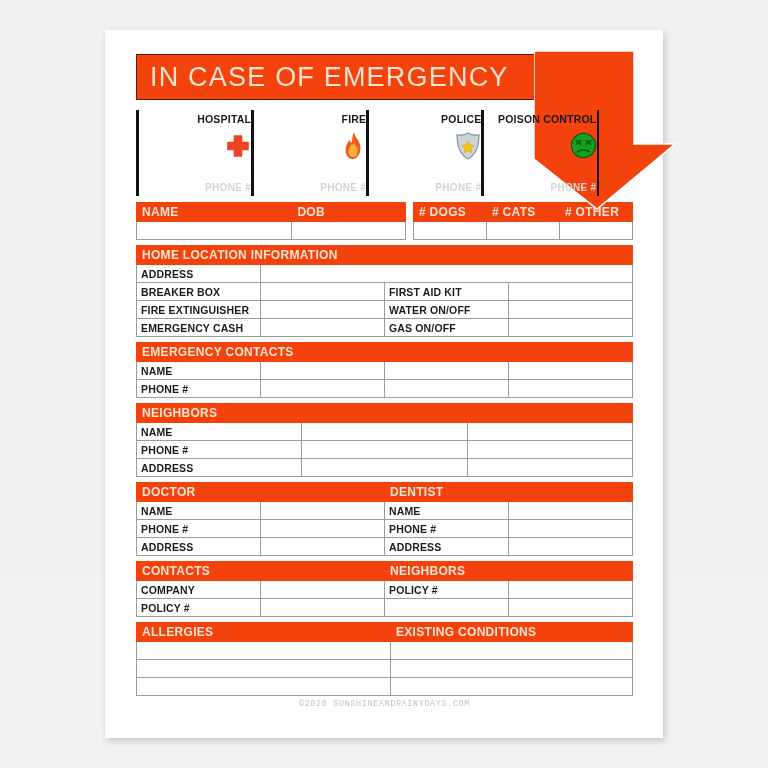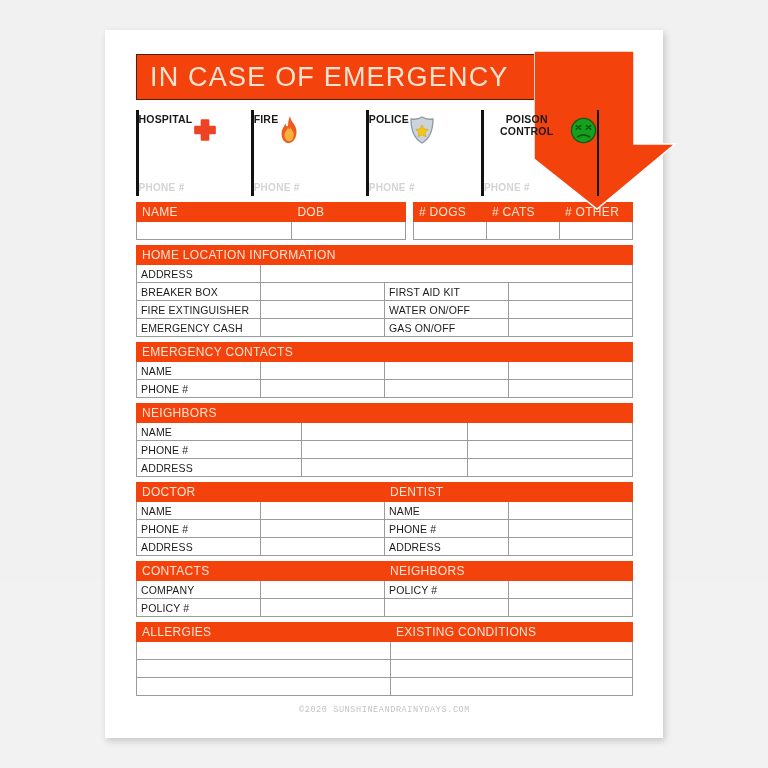--- a/index.html
+++ b/index.html
@@ -91,22 +91,22 @@
   .vrule {
     width: 2.5px;
     background: #111;
     flex: 0 0 auto;
     height: 86px;
   }
 
   .icon-cell {
     flex: 1 1 0;
     display: flex;
-    flex-direction: row;
-    align-items: flex-start;
+    flex-direction: column;
+    align-items: flex-end;
     justify-content: flex-start;
     position: relative;
   }
 
   .icon-label {
     font-size: 10.5px;
     font-weight: bold;
     color: #1a1a1a;
     letter-spacing: 0.2px;
     text-align: center;
@@ -131,20 +131,21 @@
     letter-spacing: 0.3px;
   }
 
   
   .tbl {
     width: 100%;
     border-collapse: collapse;
     table-layout: fixed;
     border: 1.5px solid #4a4a4a;
     box-sizing: border-box;
+    font-weight: bold;
   }
 
   .tbl td {
     border: 0.8px solid #9b9b9b;
     height: 17px;
     padding: 0 0 0 4px;
     font-size: 10.5px;
     color: #1b1b1b;
     vertical-align: middle;
     letter-spacing: 0.15px;
@@ -170,21 +171,21 @@
   
   .toprow {
     display: flex;
     gap: 7px;
   }
   .toprow .name-tbl { flex: 0 0 270px; }
   .toprow .pets-tbl { flex: 1 1 auto; }
 
   .footer {
     text-align: center;
-    margin-top: 9px;
+    margin-top: 3px;
     font-family: "Liberation Mono", monospace;
     font-size: 8.5px;
     color: #c3c3c3;
     letter-spacing: 0.6px;
   }
 </style>
 </head>
 <body>
 
 <div id="root">

